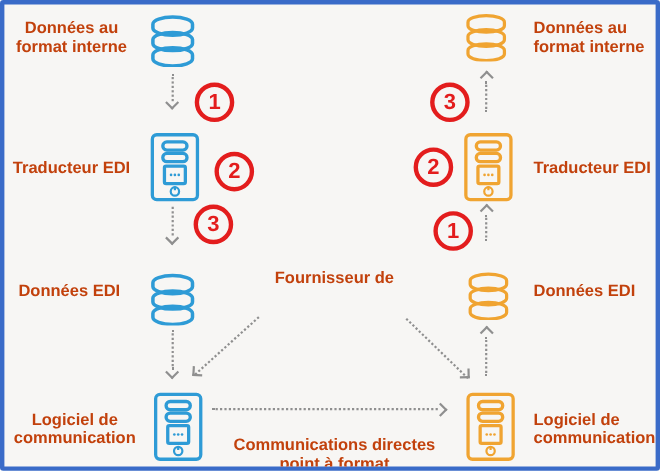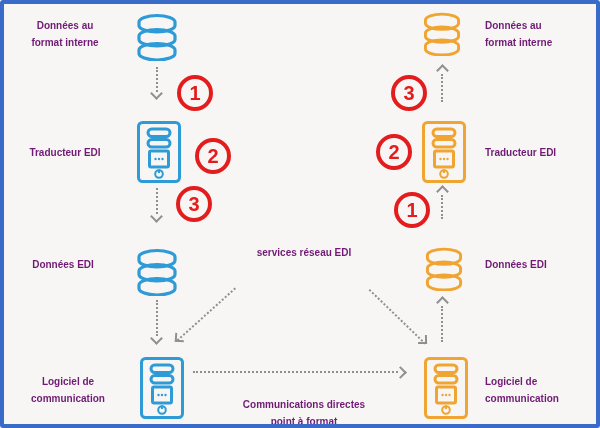--- a/index.html
+++ b/index.html
@@ -1,20 +1,20 @@
 <!DOCTYPE html>
 <html><head>
 <meta charset="utf-8">
 <style>
   html,body{margin:0;padding:0;}
   body{width:600px;height:428px;font-family:"Liberation Sans",sans-serif;}
   .frame{box-sizing:border-box;position:relative;width:600px;height:428px;
          border:4px solid #3A6BC8;border-radius:3px;background:#F7F6F4;overflow:hidden;}
   .abs{position:absolute;}
-  .lbl{position:absolute;color:#701a75;font-weight:bold;font-size:10px;line-height:17px;}
+  .lbl{position:absolute;color:#c2410c;font-weight:bold;font-size:15px;line-height:17px;}
   .ctr{text-align:center;}
   .lft{text-align:left;}
   .blue{color:#2E9BD6;}
   .orange{color:#F0A431;}
   .badge{position:absolute;width:36px;height:36px;border:4.5px solid #E31D1D;border-radius:50%;
          box-sizing:border-box;display:flex;align-items:center;justify-content:center;
          color:#E31D1D;font-weight:bold;font-size:20px;background:transparent;}
   .vline{position:absolute;width:0;border-left:2px dotted #8F8F8F;}
   .dline{position:absolute;height:0;border-top:2px dotted #8F8F8F;transform-origin:0 0;}
   .hline{position:absolute;height:0;border-top:2px dotted #8F8F8F;}
@@ -179,21 +179,21 @@
       <circle cx="23" cy="54" r="3.8" stroke-width="2"></circle>
       <path d="M23 49.5 v3.5" stroke-width="2"></path>
     </svg>
   </div>
   <div class="lbl lft abs" style="left:481px;top:369px;width:118px;">
     <div>Logiciel de</div>
     <div>communication</div>
   </div>
 
   <div class="lbl ctr abs" style="left:205px;top:240px;width:190px;">
-    <div>services réseau EDI</div>
+    <div>Fournisseur de</div>
   </div>
 
   <div class="dline" style="left:232px;top:285px;width:78px;transform:rotate(138deg);"></div>
   <span class="chev rotDL" style="left:171px;top:329px;"></span>
 
   <div class="dline" style="left:366px;top:285px;width:78px;transform:rotate(44deg);"></div>
   <span class="chev rotDR" style="left:414px;top:331px;"></span>
 
   <div class="hline" style="left:189px;top:367px;width:205px;"></div>
   <span class="chev rotR" style="left:392px;top:364px;"></span>

